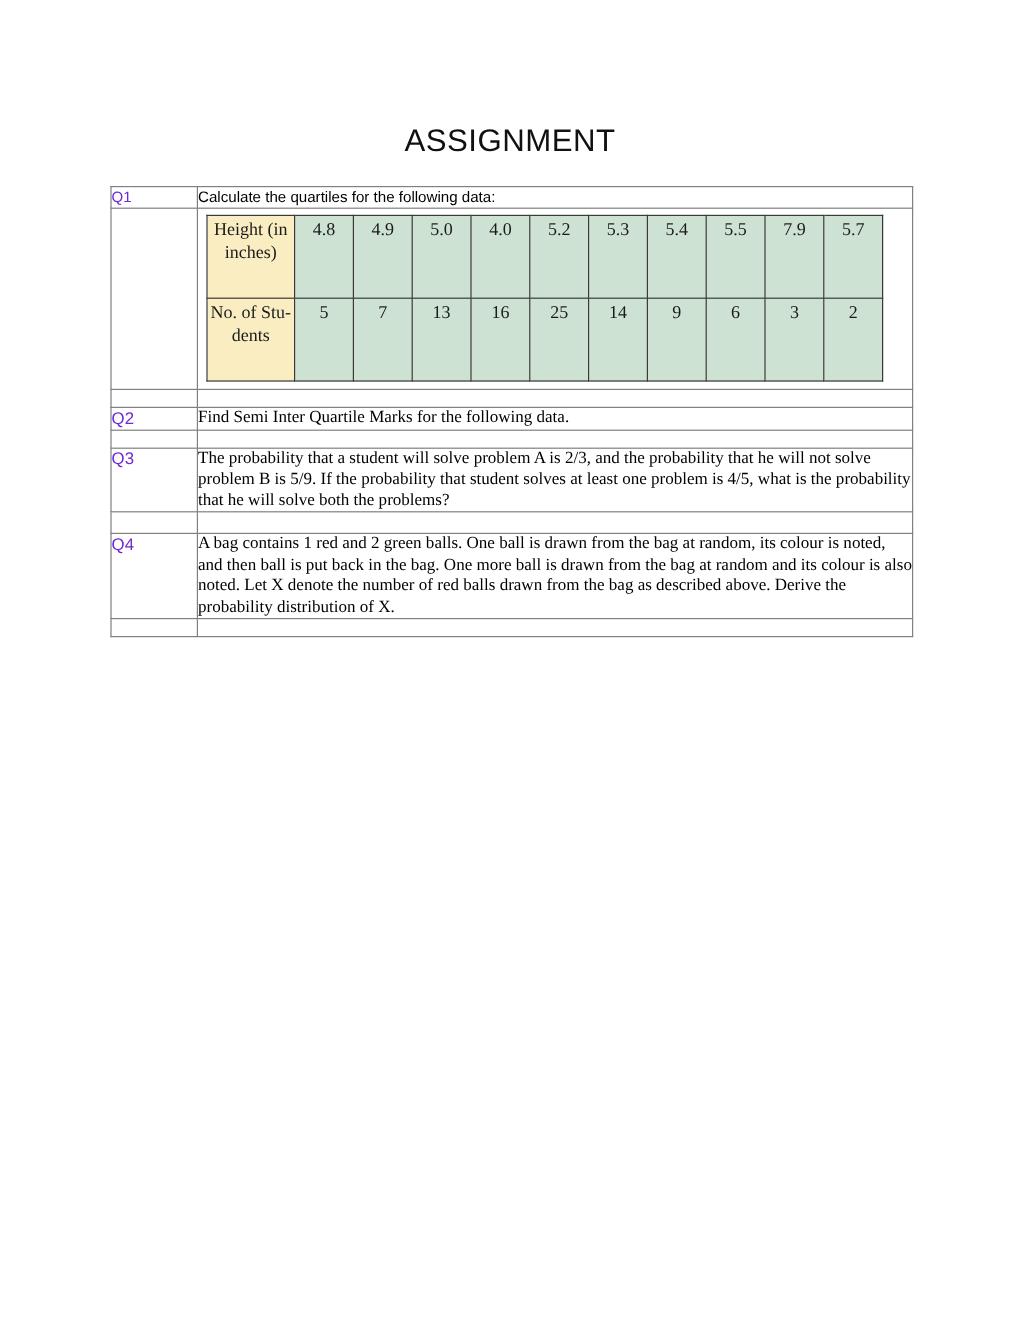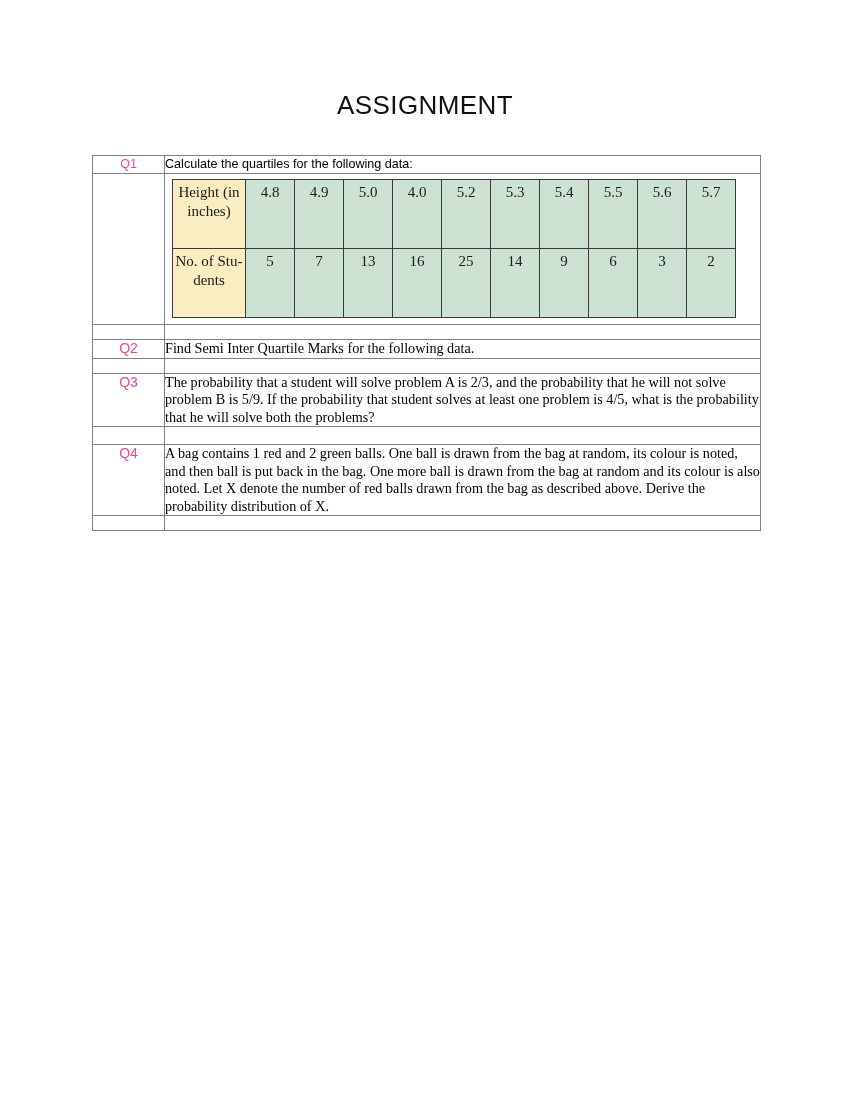--- a/index.html
+++ b/index.html
@@ -21,21 +21,21 @@
     left: 0; top: 0;
     width: 850px;
     height: 1100px;
     background: #ffffff;
   }
 
   
   .doc-title {
     position: absolute;
     left: 0;
-    top: 90px;
+    top: 102px;
     width: 850px;
     text-align: center;
     font-family: "Liberation Sans", sans-serif;
     font-size: 26px;
     font-weight: 400;
     letter-spacing: 0.4px;
     color: #111111;
     line-height: 30px;
   }
 
@@ -54,24 +54,24 @@
     vertical-align: top;
   }
   .col-q {
     width: 72px;
   }
   .col-body {
     width: 596px;
   }
 
   .q-label {
-    text-align: center;
+    text-align: left;
     font-family: "Liberation Sans", sans-serif;
     font-size: 12.5px;
-    color: #ec4899;
+    color: #6d28d9;
     padding: 3px 2px 3px 2px;
     line-height: 16px;
   }
   .q-label.serif {
     font-family: Liberation Sans, sans-serif;
     font-size: 14px;
   }
 
   .body-cell {
     padding: 2px 5px 3px 7px;
@@ -156,21 +156,21 @@
                 <tr class="row-height">
                   <td class="hdr-cell">Height (in inches)</td>
                   <td class="val-cell">4.8</td>
                   <td class="val-cell">4.9</td>
                   <td class="val-cell">5.0</td>
                   <td class="val-cell">4.0</td>
                   <td class="val-cell">5.2</td>
                   <td class="val-cell">5.3</td>
                   <td class="val-cell">5.4</td>
                   <td class="val-cell">5.5</td>
-                  <td class="val-cell">5.6</td>
+                  <td class="val-cell">7.9</td>
                   <td class="val-cell">5.7</td>
                 </tr>
                 <tr class="row-students">
                   <td class="hdr-cell">No. of Stu-dents</td>
                   <td class="val-cell">5</td>
                   <td class="val-cell">7</td>
                   <td class="val-cell">13</td>
                   <td class="val-cell">16</td>
                   <td class="val-cell">25</td>
                   <td class="val-cell">14</td>

